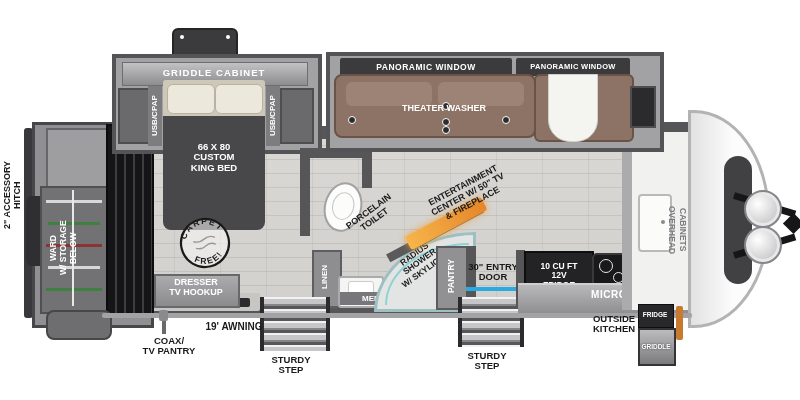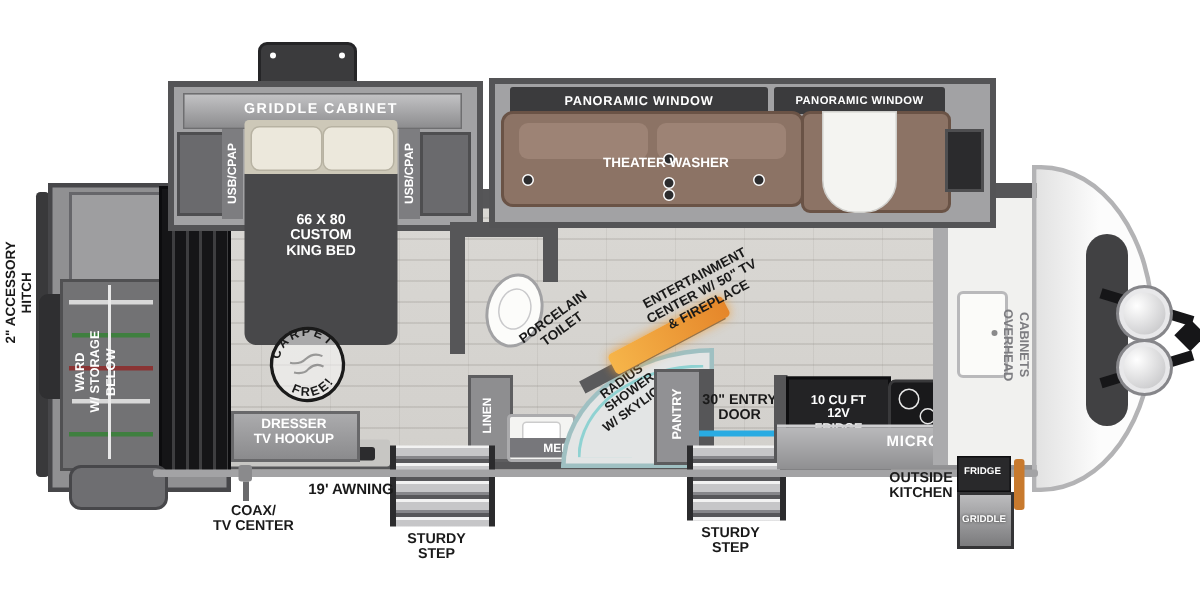--- a/index.html
+++ b/index.html
@@ -192,21 +192,21 @@
   <div class="abs" style="left:786px;top:216px;width:15px;height:15px;background:#161618;transform:rotate(45deg);"></div>
   <div class="dot" style="left:744px;top:190px;width:34px;height:34px;background:radial-gradient(circle at 35% 35%,#ffffff,#c9c9cb 72%);border:2px solid #86868a;box-shadow:inset 0 0 0 3px #e8e8ea;"></div>
   <div class="dot" style="left:744px;top:226px;width:34px;height:34px;background:radial-gradient(circle at 35% 35%,#ffffff,#c9c9cb 72%);border:2px solid #86868a;box-shadow:inset 0 0 0 3px #e8e8ea;"></div>
 
   <div class="abs" style="left:102px;top:313px;width:590px;height:5px;background:#a3a3a5;border-radius:2px;"></div>
   <div class="lbl" style="left:184px;top:321px;width:100px;font-size:10px;">19' AWNING</div>
 
   <div class="abs" style="left:159px;top:310px;width:9px;height:11px;background:#8a8a8c;border-radius:2px;"></div>
   <div class="abs" style="left:162px;top:321px;width:4px;height:13px;background:#6a6a6c;"></div>
   <div class="lbl" style="left:126px;top:336px;width:86px;">COAX/
-TV CENTER</div>
+TV PANTRY</div>
 
   <div class="lbl" style="left:572px;top:314px;width:84px;">OUTSIDE
 KITCHEN</div>
   <div class="abs" style="left:638px;top:304px;width:34px;height:22px;background:#29292b;border:1px solid #0e0e10;"></div>
   <div class="lbl lblw" style="left:638px;top:304px;width:34px;height:22px;line-height:22px;font-size:6.5px;">FRIDGE</div>
   <div class="abs" style="left:638px;top:328px;width:34px;height:34px;background:linear-gradient(#bcbcbe,#7b7b7d);border:2px solid #343436;"></div>
   <div class="lbl lblw" style="left:636px;top:343px;width:40px;font-size:6.5px;text-shadow:0 0 2px #333;">GRIDDLE</div>
 
   <div class="abs" style="left:676px;top:306px;width:7px;height:34px;background:#c87a2e;border-radius:2px;"></div>
 

